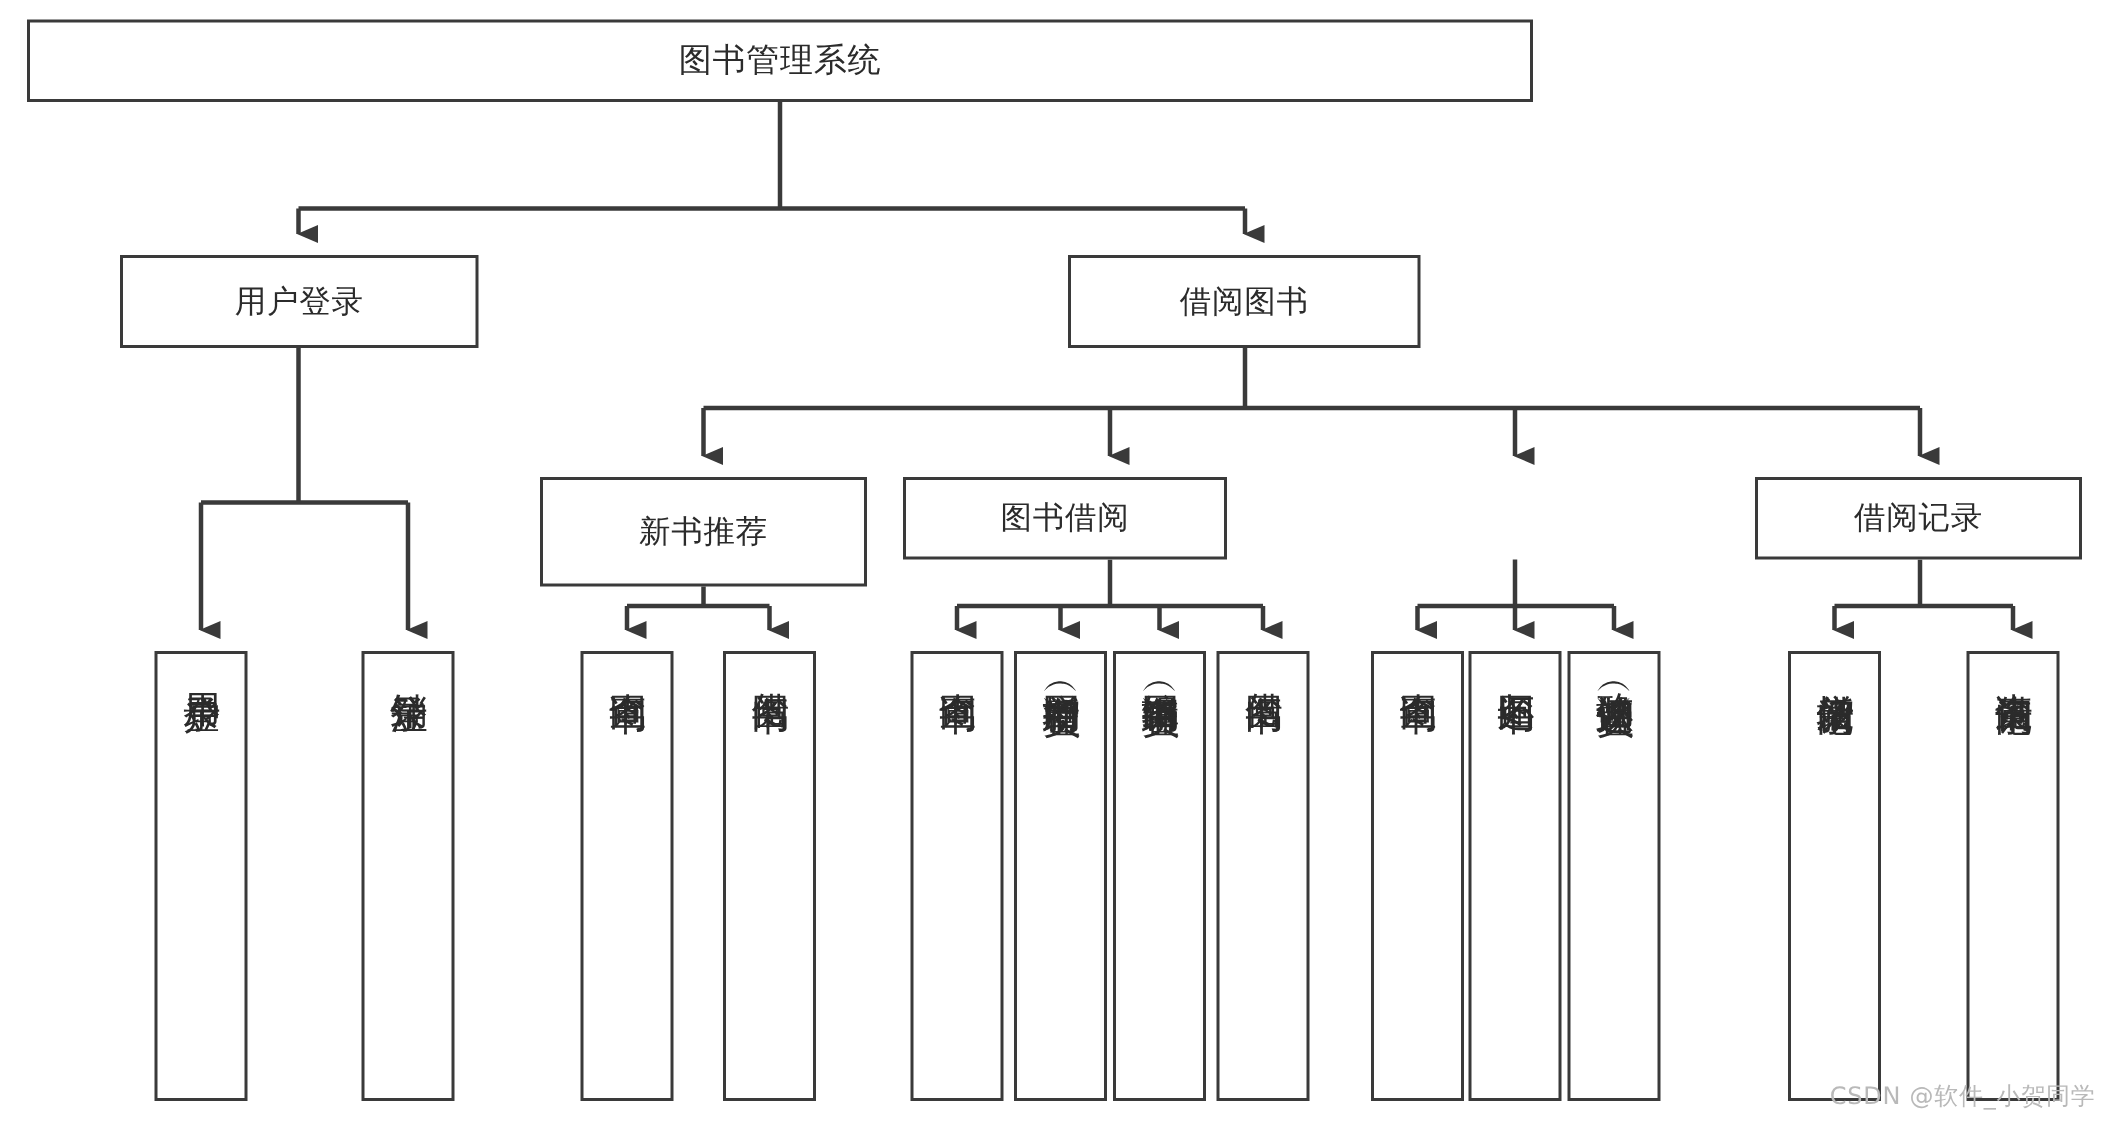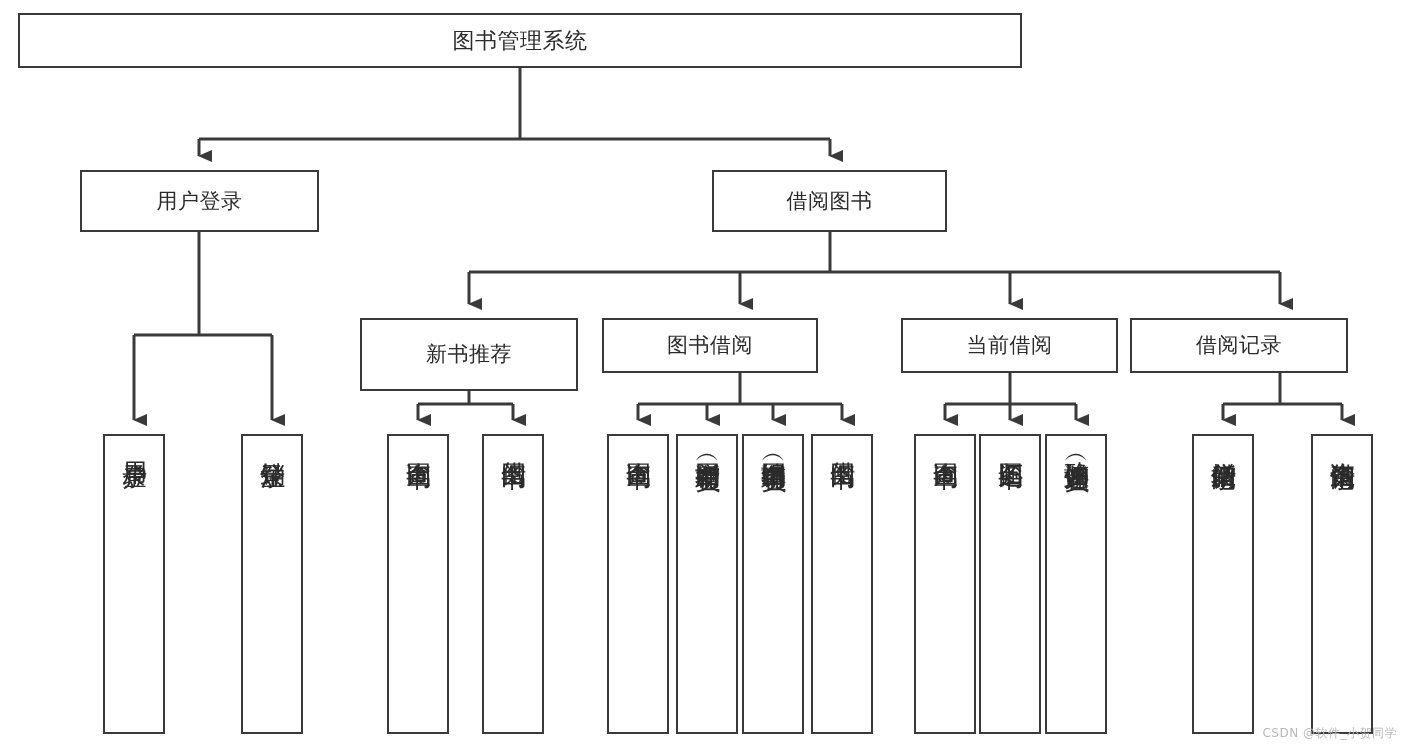--- a/index.html
+++ b/index.html
@@ -61,21 +61,21 @@
     text-orientation: upright;
     font-size: 25px;
     line-height: 1.05;
     letter-spacing: 1px;
     white-space: nowrap;
   }
   #watermark {
     position: absolute;
     right: 8px;
     bottom: 5px;
-    font-size: 12px;
+    font-size: 16px;
     color: #b9b9b9;
     letter-spacing: 0.5px;
     white-space: nowrap;
   }
 </style>
 </head>
 <body>
 
 <div id="canvas">
 
@@ -139,24 +139,21 @@
   <div class="node horiz" style="left:712px; top:170px; width:235px; height:62px;">
     <span class="label">借阅图书</span>
   </div>
 
   <div class="node horiz" style="left:360px; top:318px; width:218px; height:73px;">
     <span class="label">新书推荐</span>
   </div>
   <div class="node horiz" style="left:602px; top:318px; width:216px; height:55px;">
     <span class="label">图书借阅</span>
   </div>
-  <div class="node horiz" style="left:901px; top:318px; width:217px; height:55px;">
-    <span class="label">当前借阅</span>
-  </div>
-  <div class="node horiz" style="left:1130px; top:318px; width:218px; height:55px;">
+  <div class="node horiz" style="left:1170px; top:318px; width:218px; height:55px;">
     <span class="label">借阅记录</span>
   </div>
 
   <div class="node vert" style="left:103px; top:434px; width:62px; height:300px;">
     <span class="label">用户登录</span>
   </div>
   <div class="node vert" style="left:241px; top:434px; width:62px; height:300px;">
     <span class="label">注销登录</span>
   </div>
 

